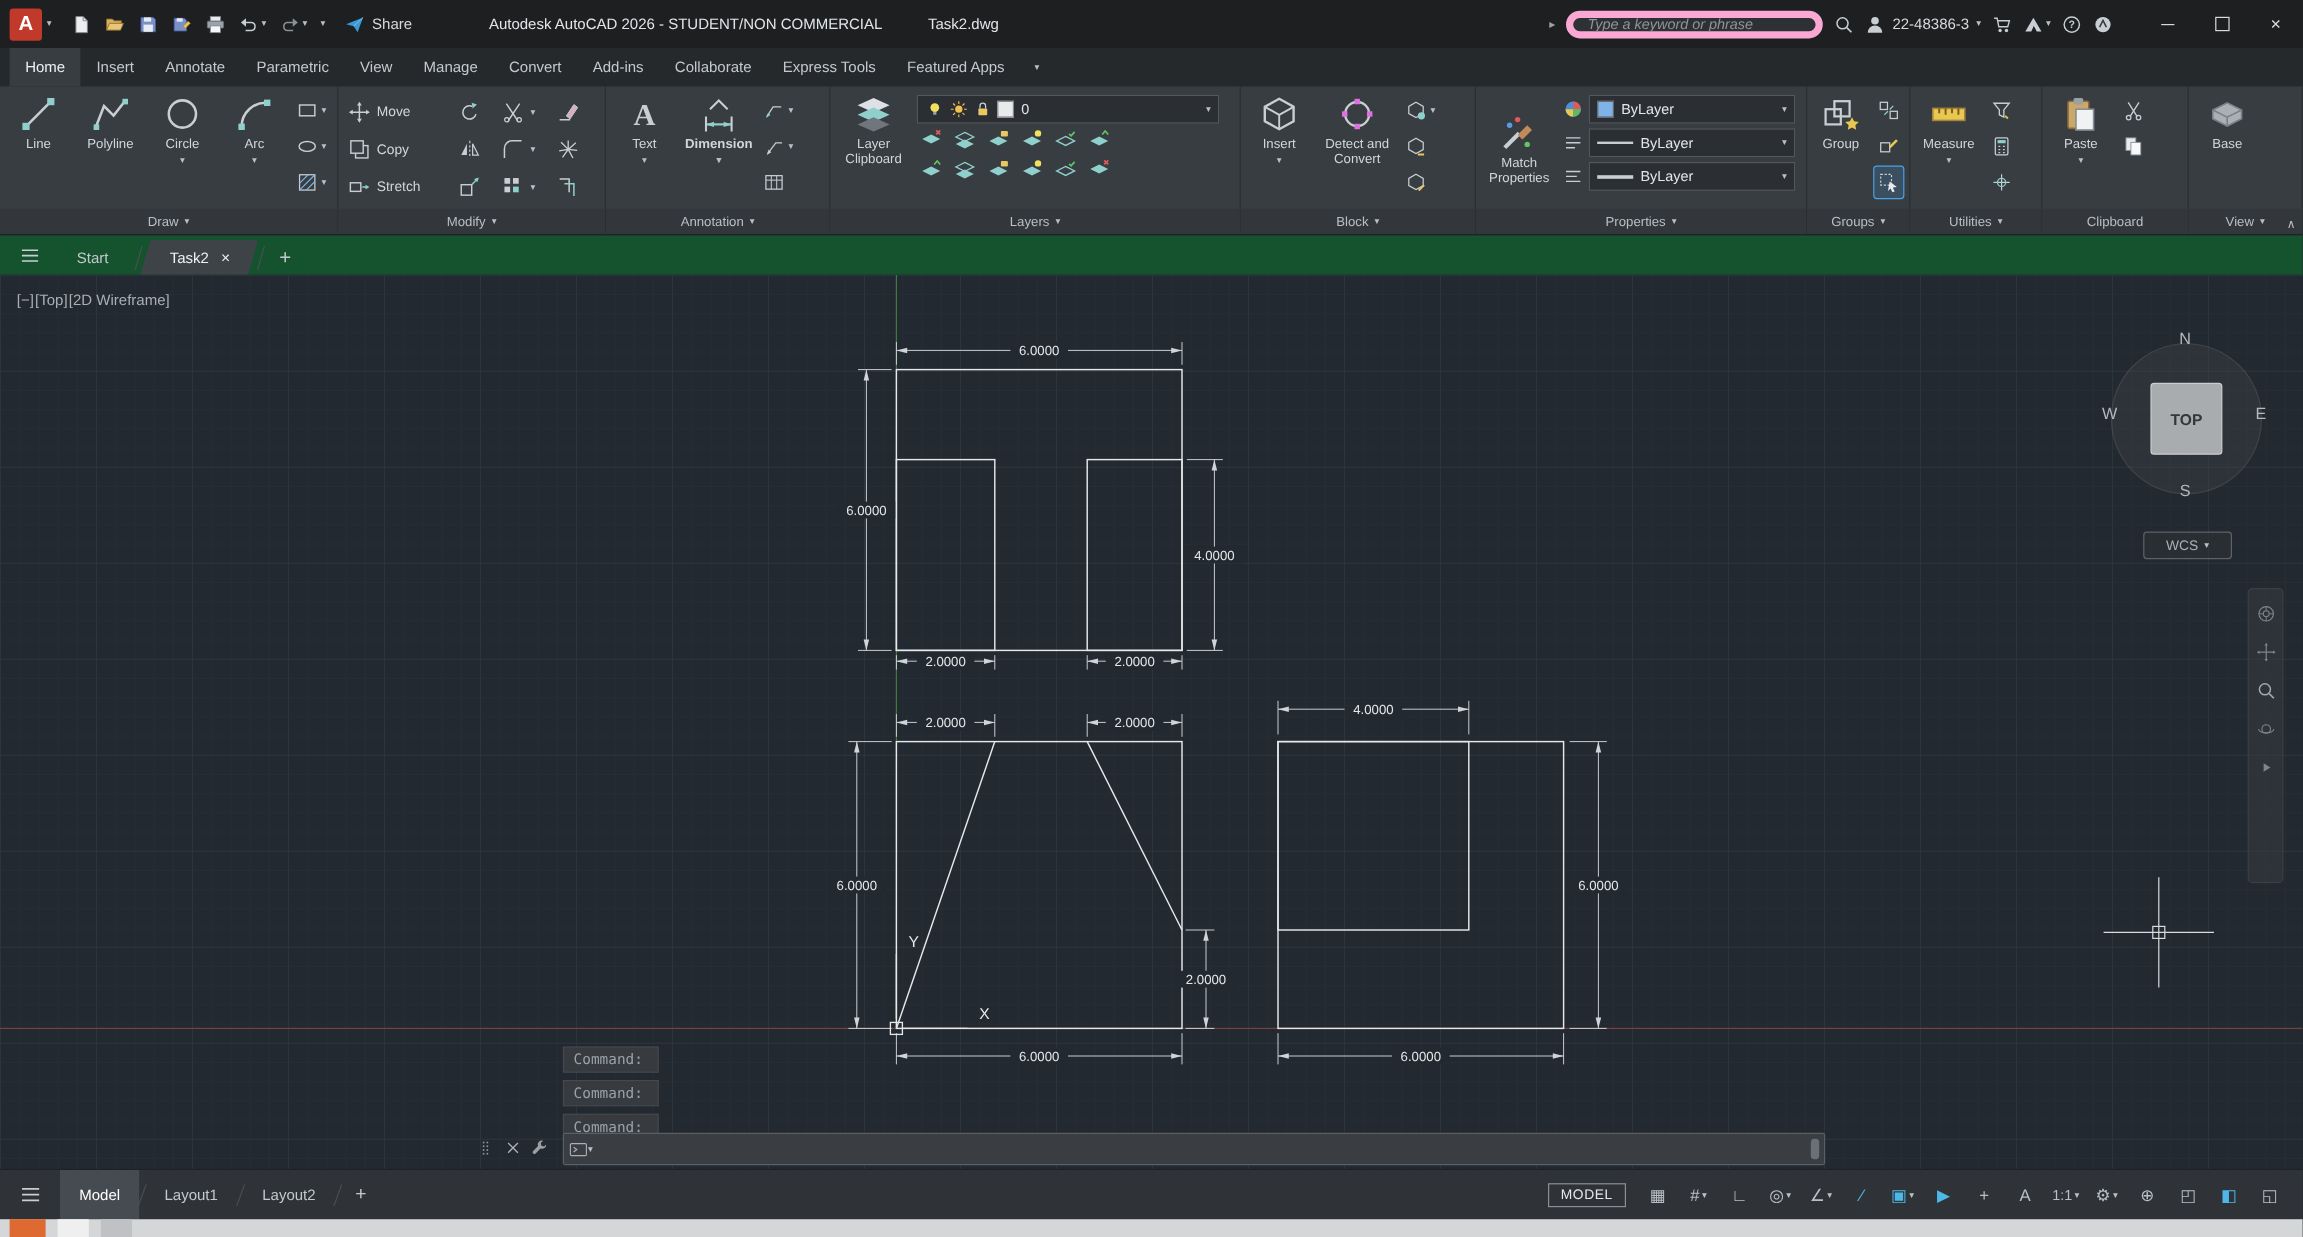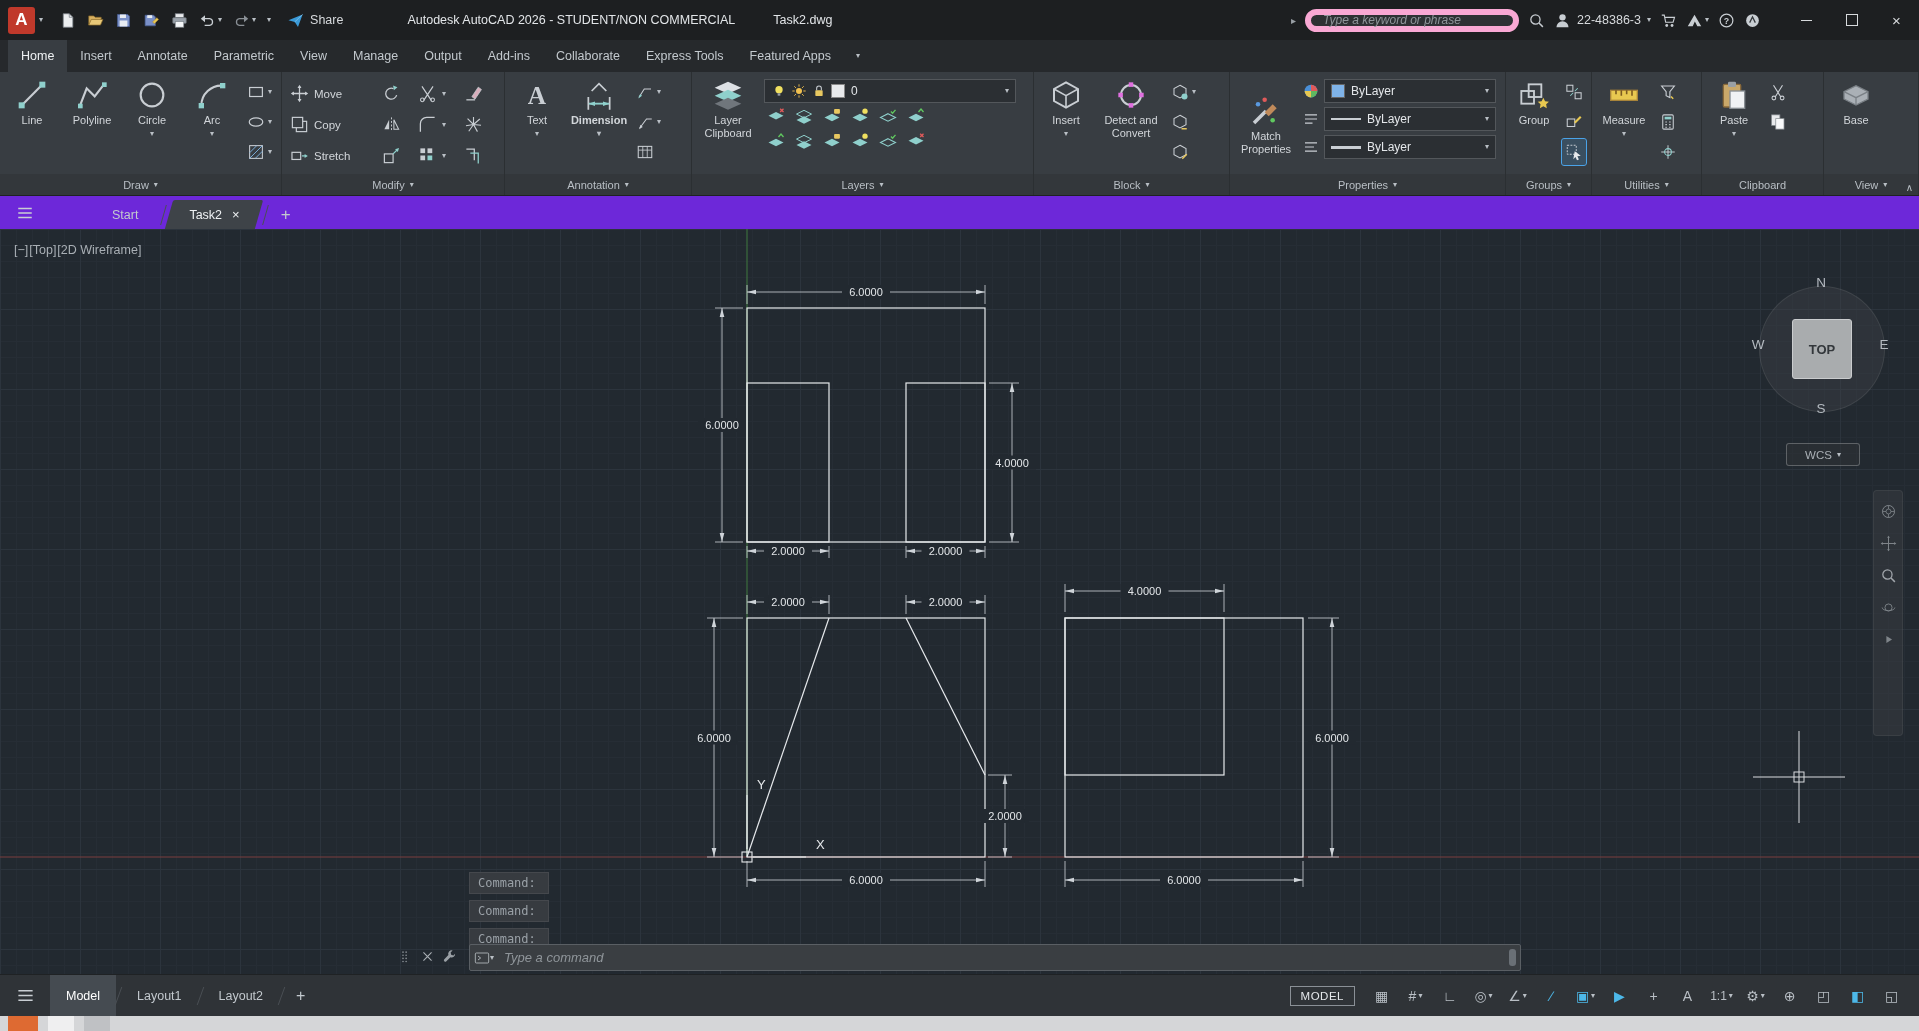--- a/index.html
+++ b/index.html
@@ -76,21 +76,21 @@
   .prop-row>.icon{width:18px;height:18px;flex:0 0 auto;}
   .select{width:172px;height:24px;background:#2b2f33;border:1px solid #53575b;display:flex;align-items:center;
     gap:6px;padding:0 6px;box-sizing:border-box;font-size:12px;color:#e4e7ea;}
   .select .caret{margin-left:auto;}
   .pswatch{width:12px;height:12px;border:1px solid #666;}
   .line-sample{width:30px;height:2px;background:#c9ced3;}
   .line-sample.thick{height:3px;}
   .ribbon-collapse{position:absolute;right:6px;bottom:2px;color:#b9bfc5;font-size:10px;}
 
   
-  .filetabs{height:33px;background:#6d28d9;display:flex;align-items:flex-end;padding-left:6px;flex:0 0 auto;gap:48px;}
+  .filetabs{height:33px;background:#14532d;display:flex;align-items:flex-end;padding-left:6px;flex:0 0 auto;}
   .ft-menu{width:38px;height:33px;display:flex;align-items:center;justify-content:center;}
   .ft-menu .icon{width:18px;height:18px;}
   .ftab{position:relative;height:29px;display:flex;align-items:center;padding:0 20px;color:#c3c9ce;font-size:12.5px;}
   .ftab.active{color:#eef1f3;}
   .ftab.active::before{content:'';position:absolute;inset:0;background:#3e4348;transform:skewX(-16deg);
     border-radius:2px 2px 0 0;}
   .ftab span{position:relative;}
   .ftab .close{margin-left:10px;font-size:13px;}
   .ft-sep{width:1px;height:20px;background:#4a4f54;transform:skewX(-16deg);margin:0 5px 4px 5px;}
   .ft-add{width:30px;height:29px;display:flex;align-items:center;justify-content:center;color:#c3c9ce;font-size:17px;}
@@ -303,21 +303,21 @@
     </div>
   </div>
 
   <div class="ribbon-tab-bar">
       <div class="rtab active">Home</div>
       <div class="rtab">Insert</div>
       <div class="rtab">Annotate</div>
       <div class="rtab">Parametric</div>
       <div class="rtab">View</div>
       <div class="rtab">Manage</div>
-      <div class="rtab">Output</div>
+      <div class="rtab">Convert</div>
       <div class="rtab">Add-ins</div>
       <div class="rtab">Collaborate</div>
       <div class="rtab">Express Tools</div>
       <div class="rtab">Featured Apps</div>
       <div class="tab-overflow">
         <span class="caret">▾</span>
       </div>
     </div>
 
   <div class="ribbon">
@@ -1207,21 +1207,20 @@
     </div>
 
     <div class="cmdbar">
       <span class="icon">
           <svg viewBox="0 0 24 24" width="100%" height="100%">
             <rect x="2" y="4.5" width="20" height="15" rx="1.5" fill="none" stroke="#aab0b5" stroke-width="1.4"></rect>
             <path d="M6 9 l4 3 -4 3" fill="none" stroke="#aab0b5" stroke-width="1.5"></path>
           </svg>
         </span>
       <span class="caret">▾</span>
-      <input class="cmdinput" placeholder="Type a command" style="">
       <span class="cmd-scroll"></span>
     </div>
   </div>
 
   <div class="statusbar">
     <div class="sb-menu">
       <span class="icon">
           <svg viewBox="0 0 24 24" width="100%" height="100%">
             <path d="M3 6 H21 M3 12 H21 M3 18 H21" stroke="#c9ced3" stroke-width="1.8"></path>
           </svg>

